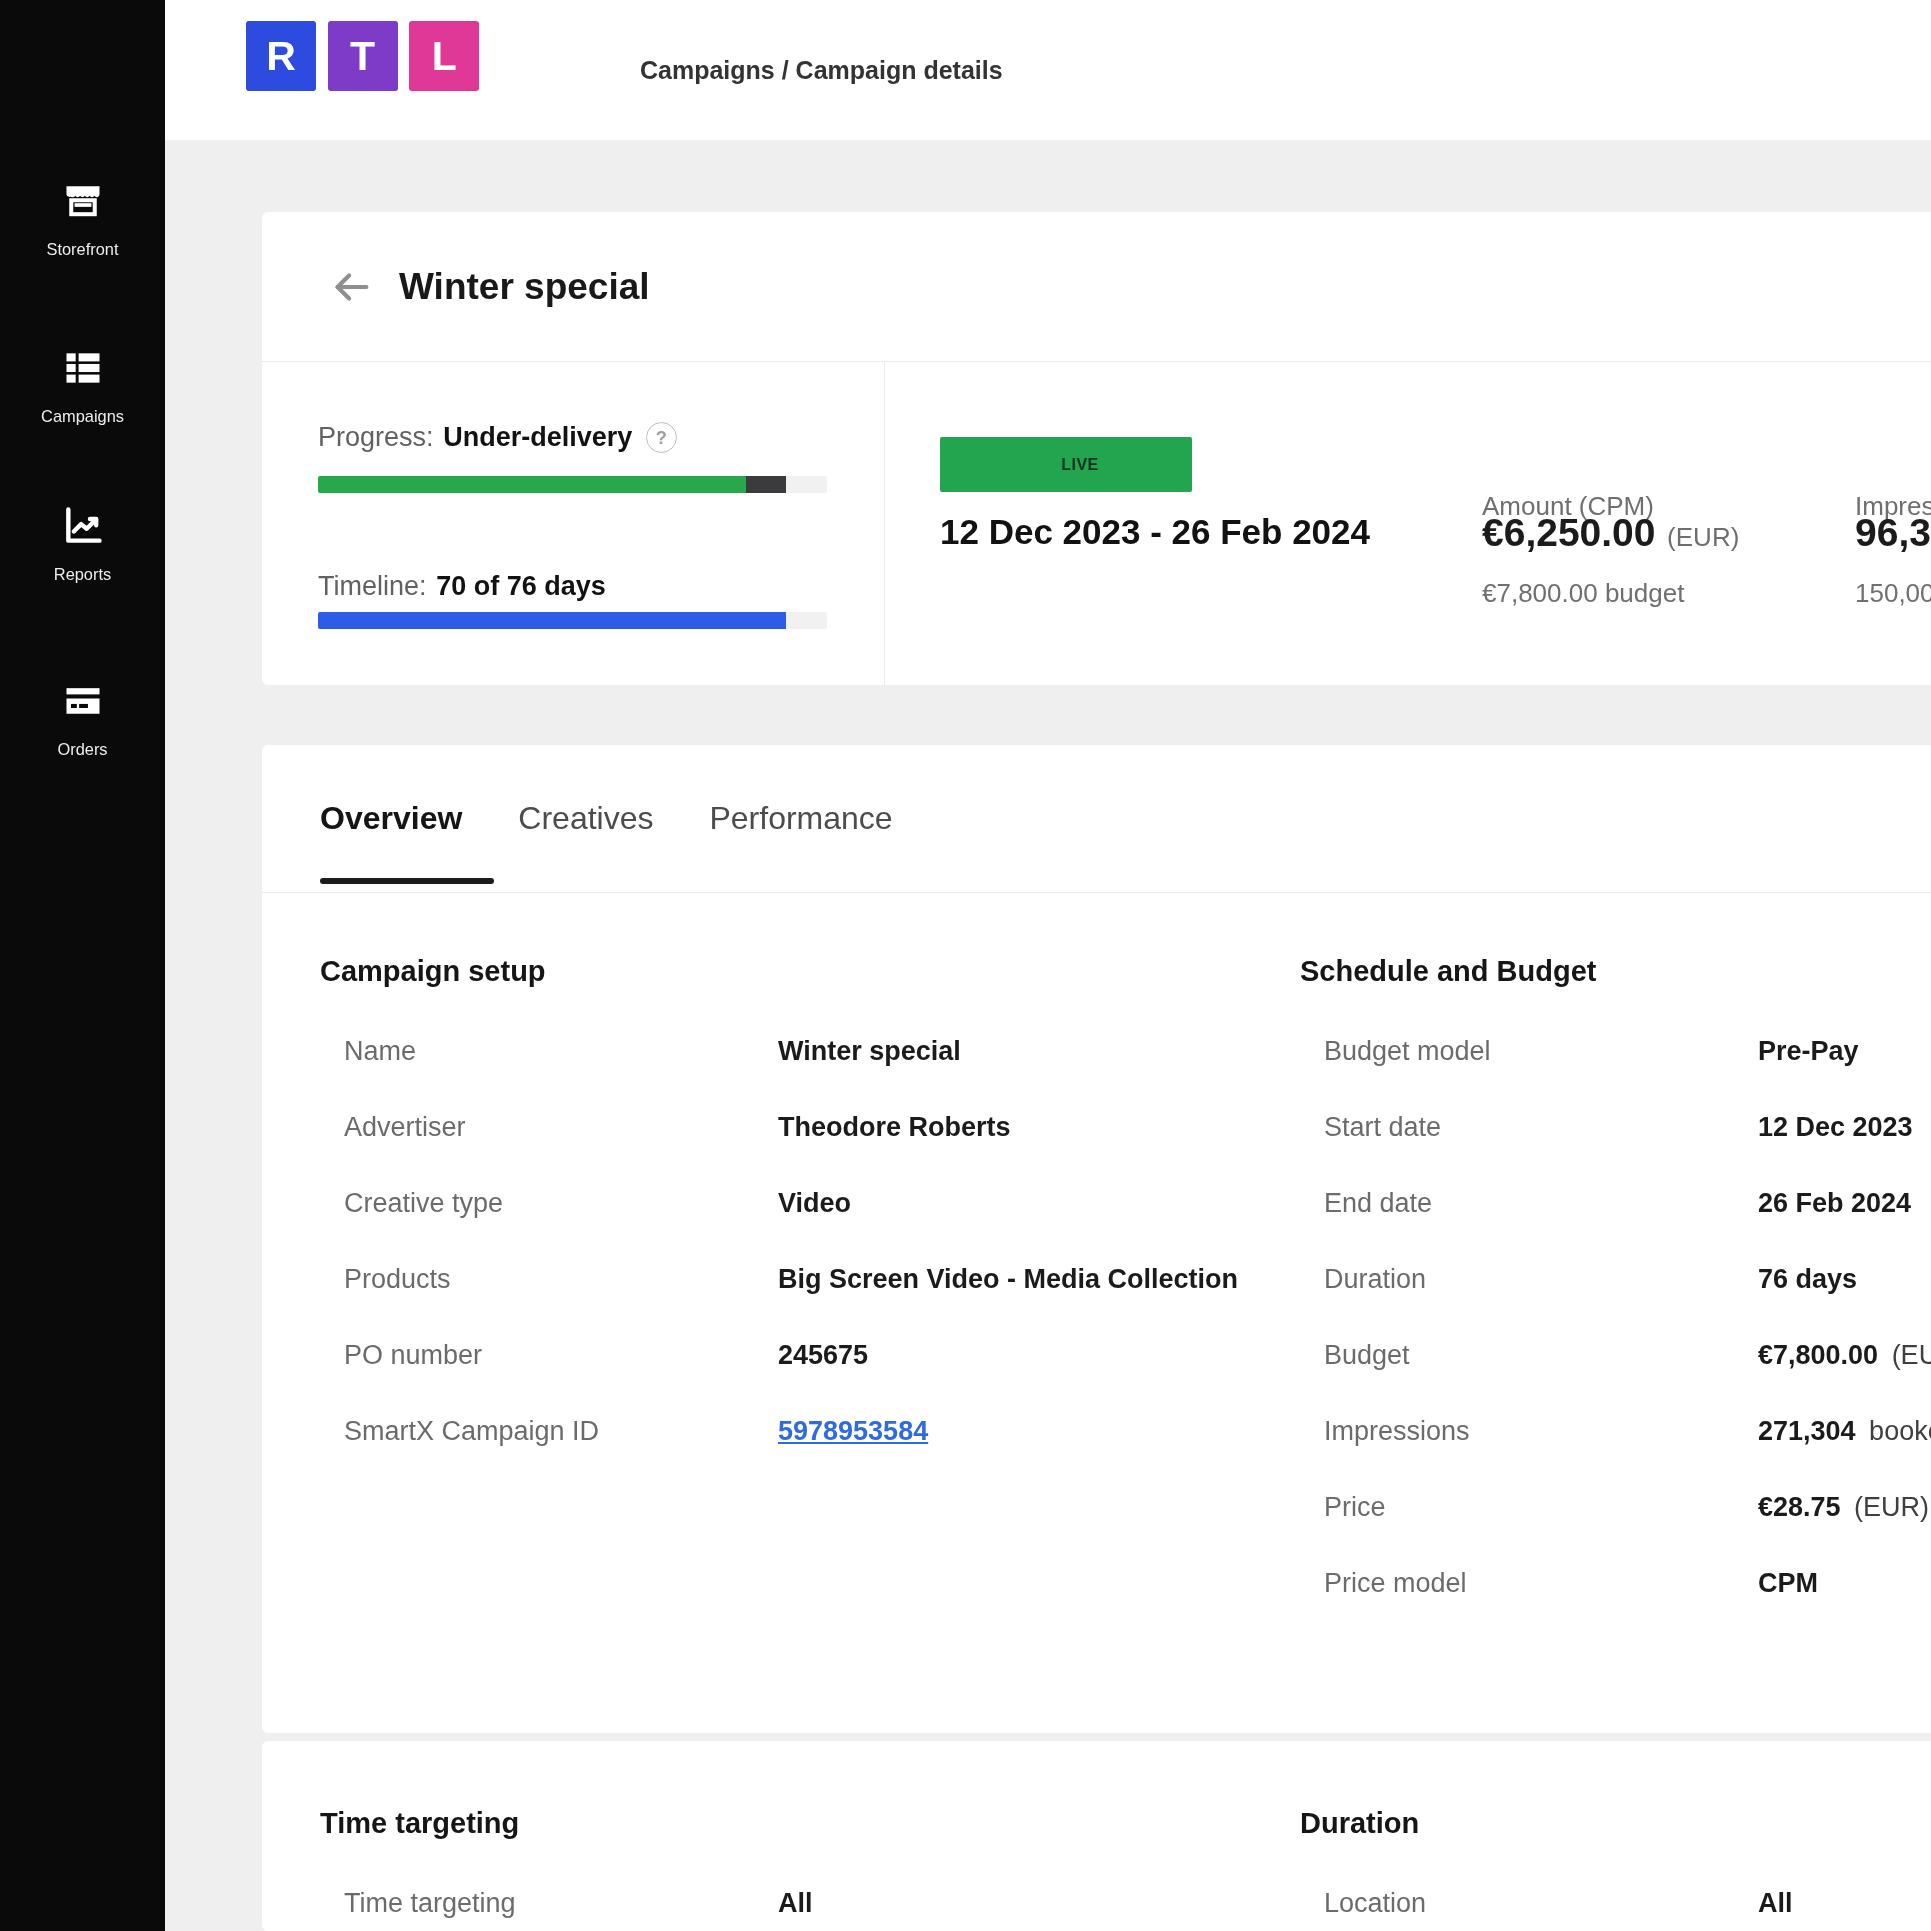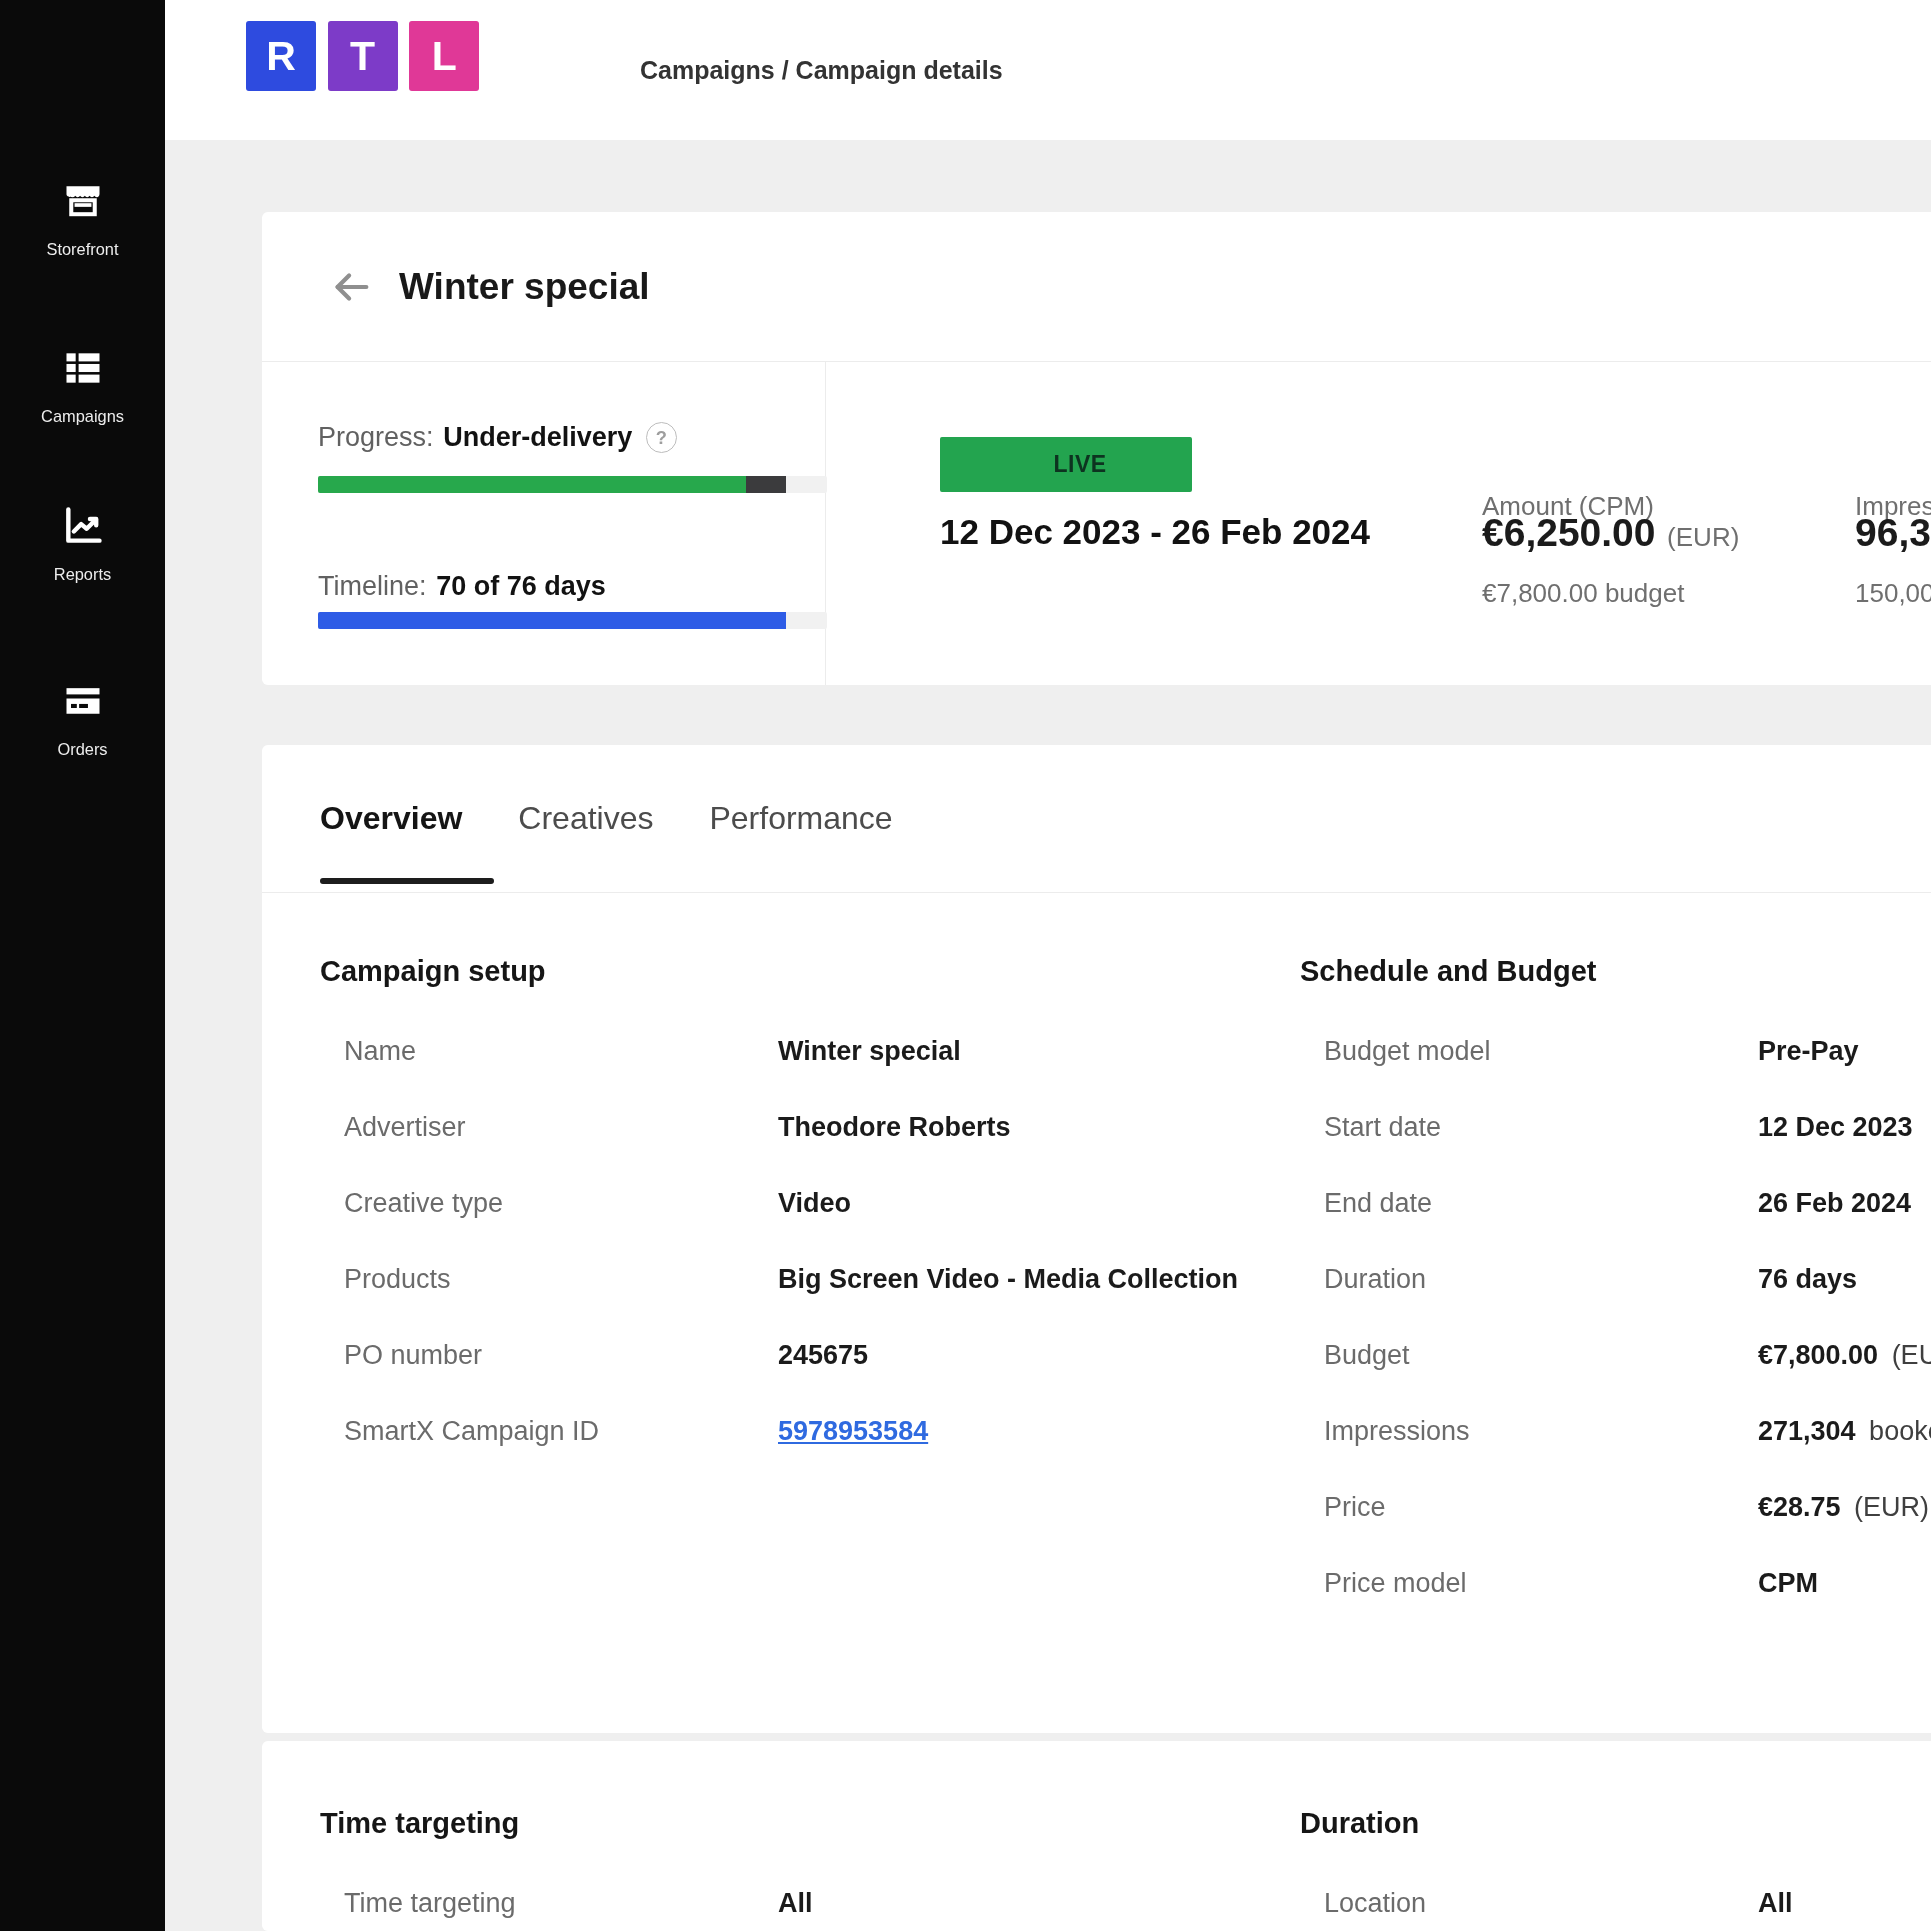--- a/index.html
+++ b/index.html
@@ -26,37 +26,37 @@
   
   .card { position:absolute; left:262px; width:1685px; background:#ffffff; border-radius:5.8px 0 0 5.8px; }
 
   
   .top-card { top:212px; height:473px; }
   .title-row { position:absolute; left:0; top:0; width:100%; height:150px;
     border-bottom:1px solid #ececec; display:flex; align-items:center; }
   .back-btn { position:absolute; left:66px; width:46px; height:46px; cursor:pointer; }
   .page-title { position:absolute; left:137px; font-size:37px; font-weight:600; color:#191919; }
 
-  .left-panel { position:absolute; left:0; top:150px; width:564px; height:323px;
+  .left-panel { position:absolute; left:0; top:150px; width:623px; height:323px;
     border-right:1px solid #ececec; }
   .stat-line { position:absolute; left:56px; font-size:27px; color:#616161; display:flex; align-items:center; }
   .stat-line b { color:#121212; font-weight:700; margin-left:9.7px; }
   .help-icon { width:31px; height:31px; border:1.9px solid #bdbdbd; border-radius:50%;
     margin-left:13.5px; display:flex; align-items:center; justify-content:center;
     font-size:18.3px; color:#9e9e9e; font-weight:600; cursor:pointer; }
   .bar { position:absolute; left:56px; width:509px; height:17.4px; background:#f1f1f1;
     border-radius:1.9px; overflow:hidden; display:flex; }
   .bar-fill-green { height:100%; background:#27a84c; }
   .bar-marker { height:100%; background:#3b3b3d; }
   .bar-fill-blue { height:100%; background:#2e5ce6; }
 
   .right-panel { position:absolute; left:623px; top:150px; width:1062px; height:323px; }
   .live-badge { position:absolute; left:55px; top:75px; width:252px; height:55px;
     background:#23a44f; border-radius:1.9px; display:flex; align-items:center; justify-content:center;
-    font-size:23px; font-weight:700; letter-spacing:0.5px; color:#0d3320;padding-left:28px; }
+    font-size:16px; font-weight:700; letter-spacing:0.5px; color:#0d3320;padding-left:28px; }
   .date-range { position:absolute; left:55px; top:150px; font-size:35px; font-weight:700; color:#121212; }
   .metric-col { position:absolute; top:0; height:323px; }
   .metric-label { position:absolute; top:97px; font-size:26px; color:#6f6f6f; white-space:nowrap;margin-top:32px; }
   .metric-value { position:absolute; top:149px; font-size:39px; font-weight:700; color:#1b1b1b; white-space:nowrap; }
   .metric-cur { font-size:26px; font-weight:400; color:#6f6f6f; margin-left:11.6px; }
   .metric-sub { position:absolute; top:216px; font-size:26px; color:#6f6f6f; white-space:nowrap; }
 
   
   .overview-card { top:745px; height:988px; }
   .tabs { position:absolute; left:58px; top:55px; display:flex; gap:56px; }

